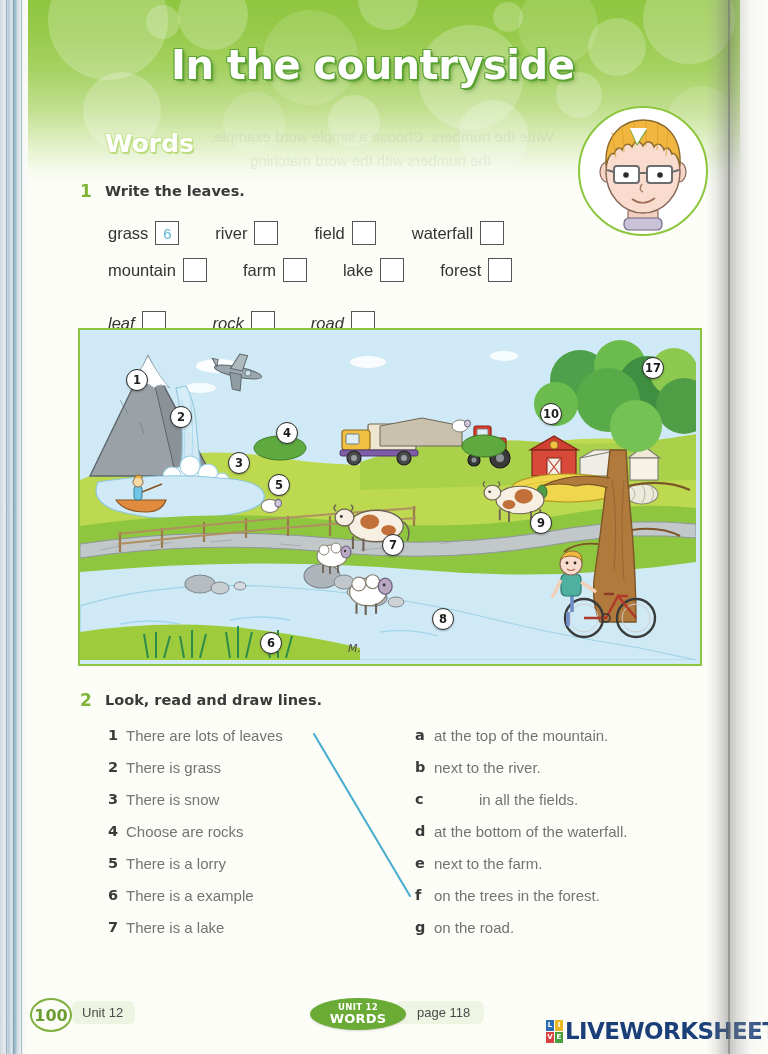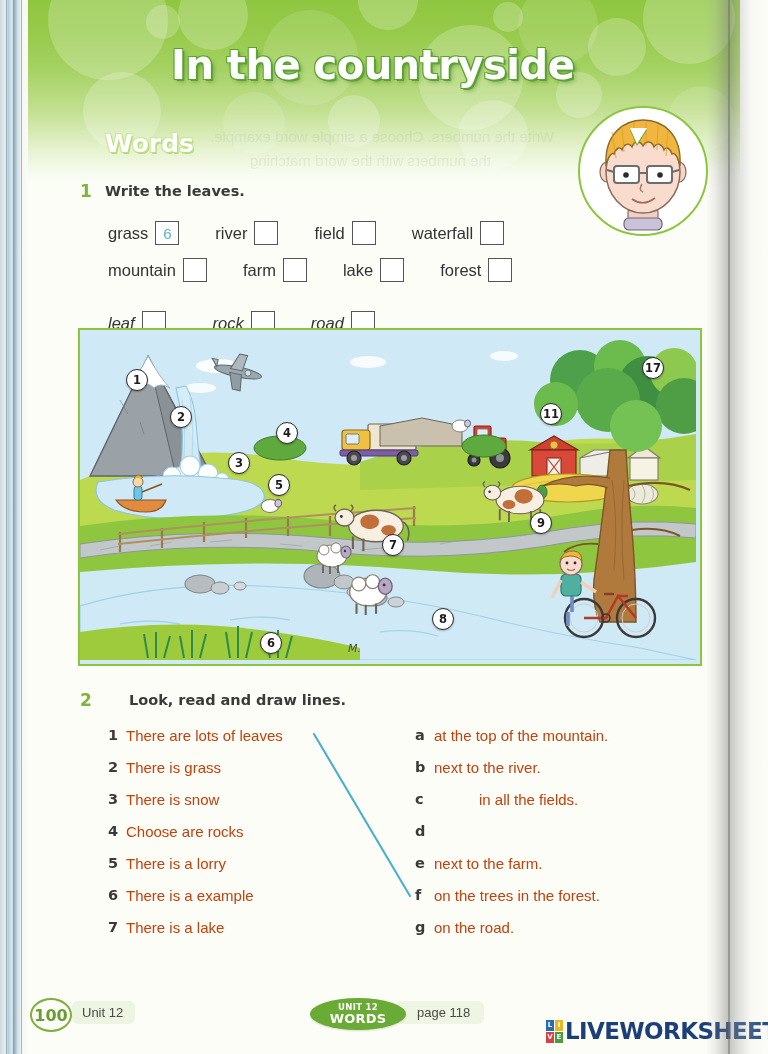--- a/index.html
+++ b/index.html
@@ -213,21 +213,21 @@
   }
 
   
   .matchnum {
     position: absolute;
     font-size: 14.5px; font-weight: 700; color: #3a3a3a;
     font-family: "DejaVu Sans", sans-serif;
   }
   .matchtext {
     position: absolute;
-    font-size: 15px; color: #c2410c;
+    font-size: 15px; color: #737373;
     font-family: "Liberation Sans", sans-serif;
   }
   .matchline {
     position: absolute;
     left: 78px; top: 700px;
     width: 620px; height: 250px;
     pointer-events: none;
   }
 
   
@@ -661,26 +661,26 @@
 
     <div class="marker" style="left:46px;  top:39px;">1</div>
     <div class="marker" style="left:90px;  top:76px;">2</div>
     <div class="marker" style="left:148px; top:122px;">3</div>
     <div class="marker" style="left:196px; top:92px;">4</div>
     <div class="marker" style="left:188px; top:144px;">5</div>
     <div class="marker" style="left:180px; top:302px;">6</div>
     <div class="marker" style="left:302px; top:204px;">7</div>
     <div class="marker" style="left:352px; top:278px;">8</div>
     <div class="marker" style="left:450px; top:182px;">9</div>
-    <div class="marker" style="left:460px; top:73px;">11</div>
+    <div class="marker" style="left:460px; top:73px;">10</div>
     <div class="marker" style="left:562px; top:27px;">17</div>
   </div>
 
   <div class="ex-num" style="left:80px; top:690px;">2</div>
-  <div class="ex-title" style="left:105px; top:692px;margin-left:24px;">Look, read and draw lines.</div>
+  <div class="ex-title" style="left:105px; top:692px;">Look, read and draw lines.</div>
 
   <div class="matchnum" style="left:108px; top:727px;">1</div>
   <div class="matchtext" style="left:126px; top:727px;">There are lots of leaves</div>
   <div class="matchnum" style="left:108px; top:759px;">2</div>
   <div class="matchtext" style="left:126px; top:759px;">There is grass</div>
   <div class="matchnum" style="left:108px; top:791px;">3</div>
   <div class="matchtext" style="left:126px; top:791px;">There is snow</div>
   <div class="matchnum" style="left:108px; top:823px;">4</div>
   <div class="matchtext" style="left:126px; top:823px;">Choose are rocks</div>
   <div class="matchnum" style="left:108px; top:855px;">5</div>
@@ -690,20 +690,21 @@
   <div class="matchnum" style="left:108px; top:919px;">7</div>
   <div class="matchtext" style="left:126px; top:919px;">There is a lake</div>
 
   <div class="matchnum" style="left:415px; top:727px;">a</div>
   <div class="matchtext" style="left:434px; top:727px;">at the top of the mountain.</div>
   <div class="matchnum" style="left:415px; top:759px;">b</div>
   <div class="matchtext" style="left:434px; top:759px;">next to the river.</div>
   <div class="matchnum" style="left:415px; top:791px;">c</div>
   <div class="matchtext" style="left:434px; top:791px;margin-left:45px;">in all the fields.</div>
   <div class="matchnum" style="left:415px; top:823px;">d</div>
+  <div class="matchtext" style="left:434px; top:823px;">at the bottom of the waterfall.</div>
   <div class="matchnum" style="left:415px; top:855px;">e</div>
   <div class="matchtext" style="left:434px; top:855px;">next to the farm.</div>
   <div class="matchnum" style="left:415px; top:887px;">f</div>
   <div class="matchtext" style="left:434px; top:887px;text-align:right;">on the trees in the forest.</div>
   <div class="matchnum" style="left:415px; top:919px;">g</div>
   <div class="matchtext" style="left:434px; top:919px;">on the road.</div>
 
   <svg class="matchline">
     <line id="drawn-line-1-f" x1="236" y1="34" x2="332" y2="196" stroke="#4aaed0" stroke-width="2.1" stroke-linecap="round"></line>
   </svg>

